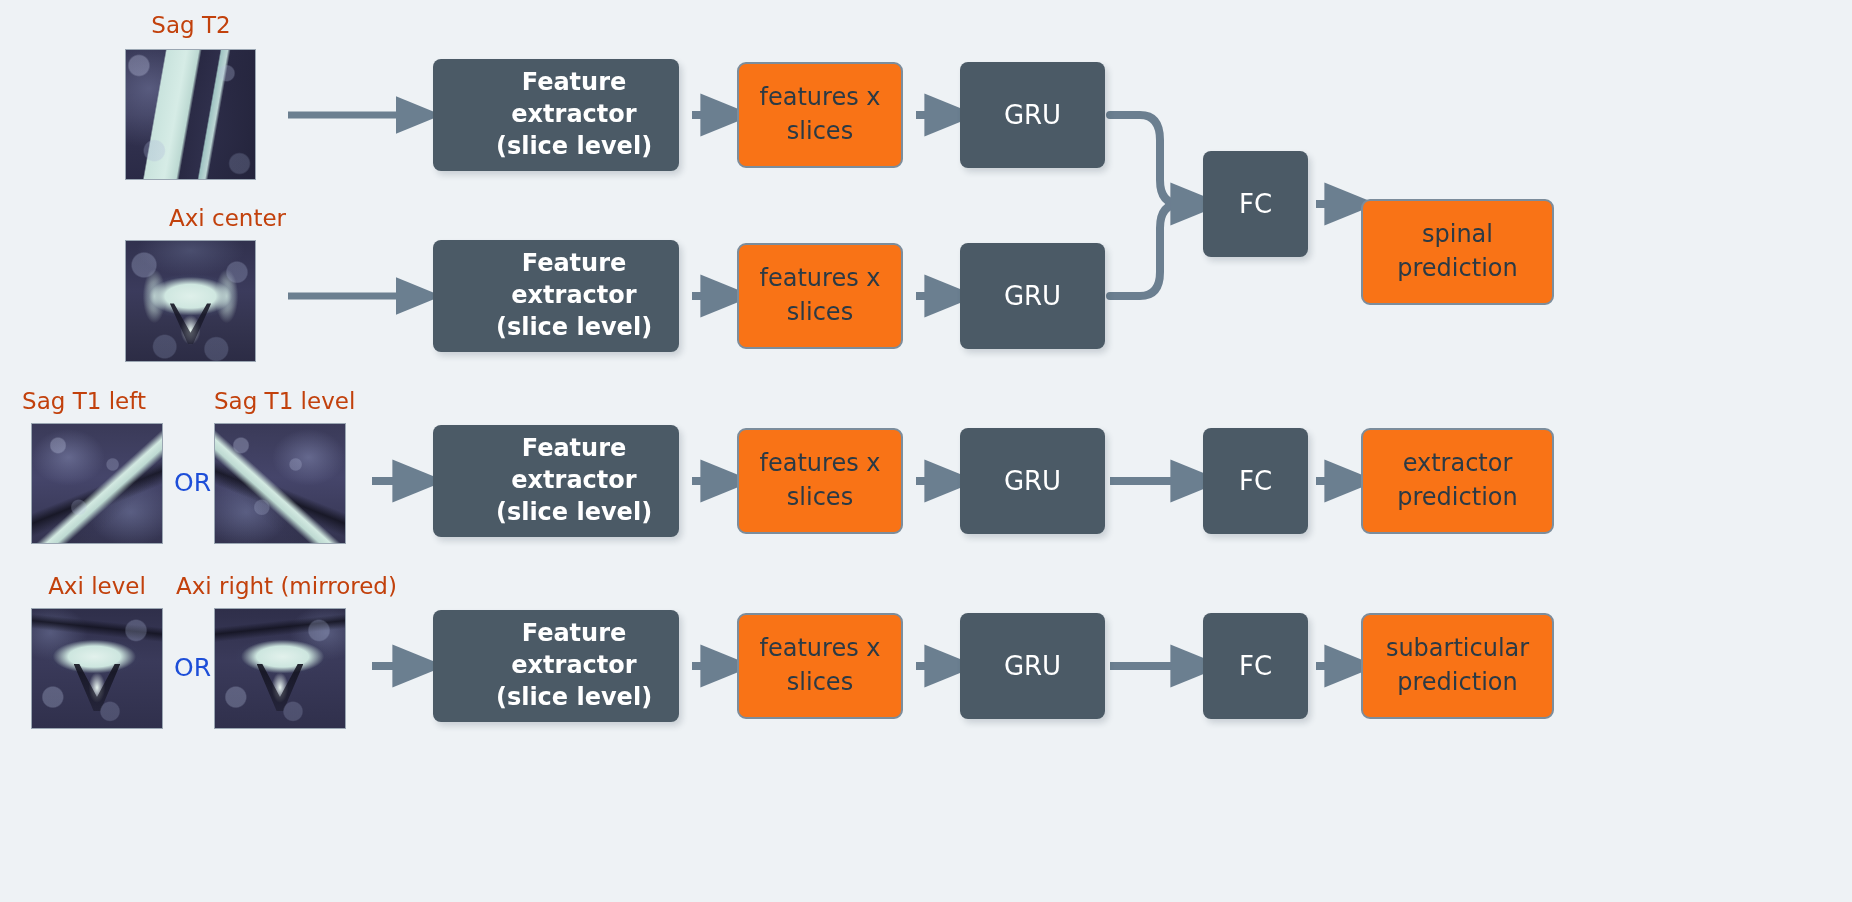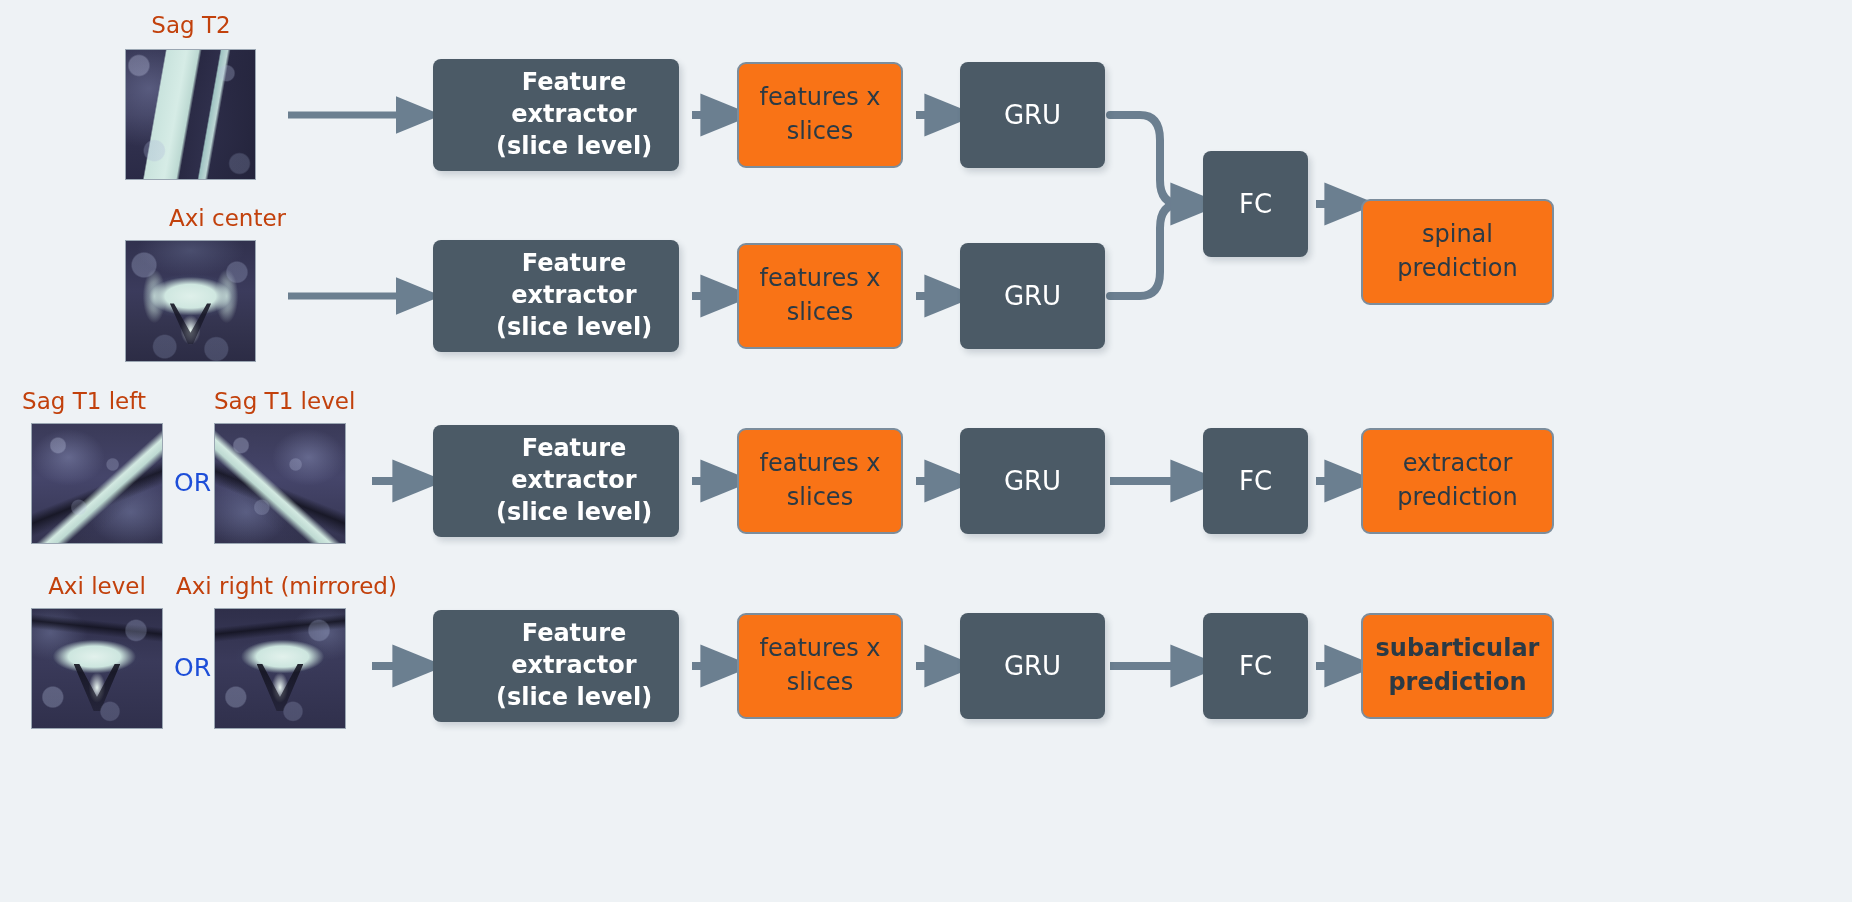--- a/index.html
+++ b/index.html
@@ -390,20 +390,20 @@
   </div>
 
   <div class="box-dark plain" style="left:960px; top:613px; width:145px; height:106px;">
     <div class="txt">GRU</div>
   </div>
 
   <div class="box-dark plain" style="left:1203px; top:613px; width:105px; height:106px;">
     <div class="txt">FC</div>
   </div>
 
-  <div class="box-light" style="left:1361px; top:613px; width:193px; height:106px;font-weight:bold;">
+  <div class="box-light" style="left:1361px; top:613px; width:193px; height:106px;">
     <div class="txt">
       <span>subarticular</span><br>
       <span>prediction</span>
     </div>
   </div>
 
 </div>
 
 </body></html>

